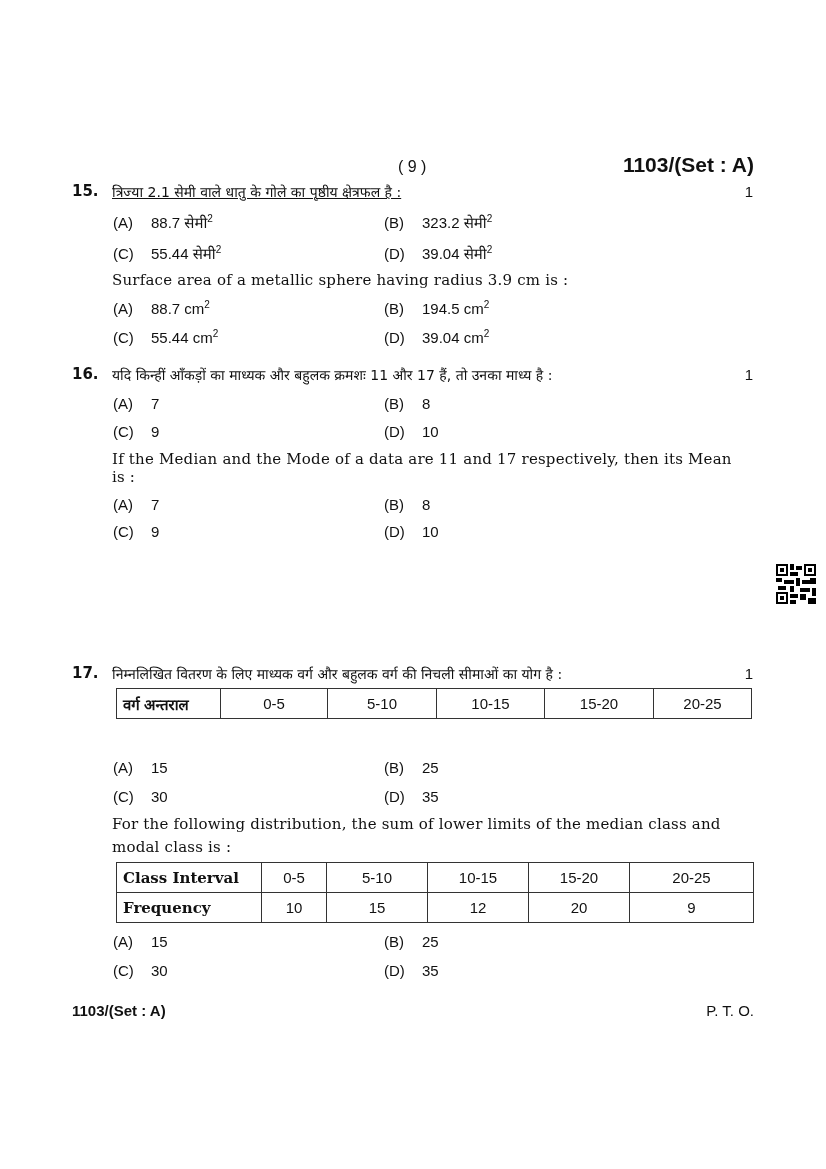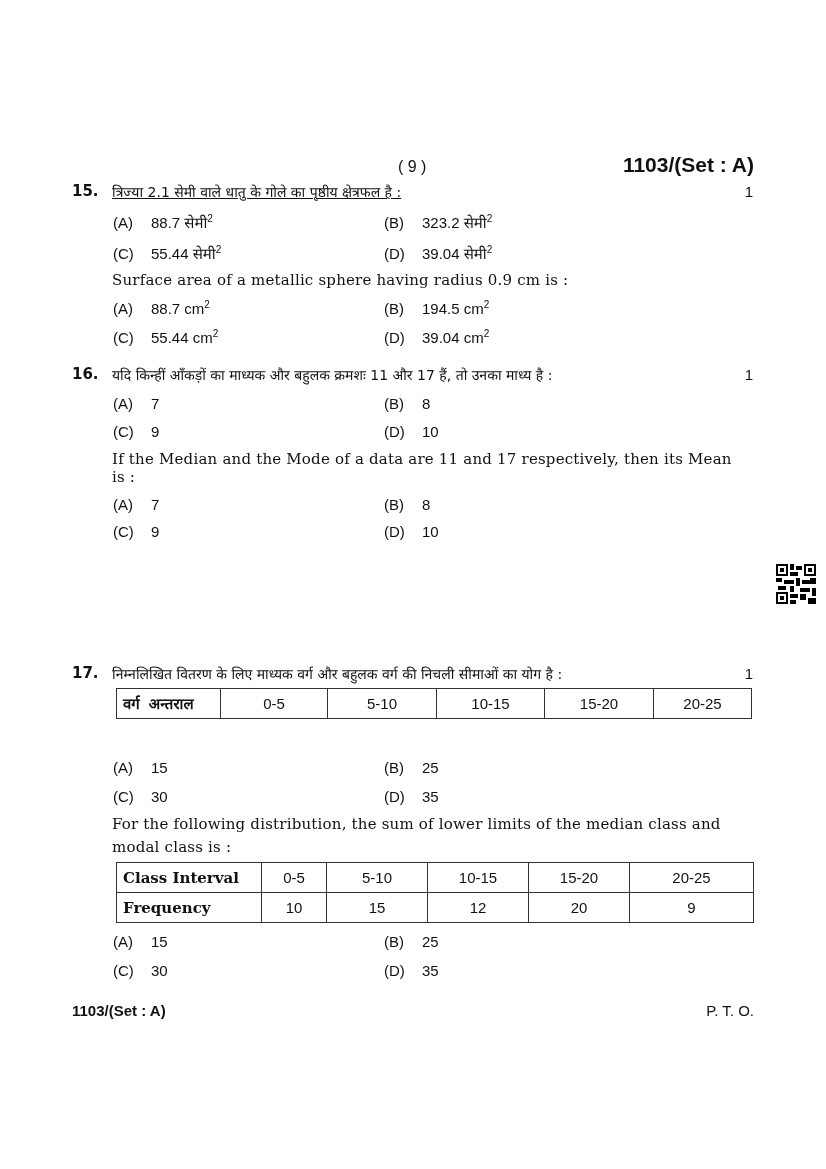--- a/index.html
+++ b/index.html
@@ -10,21 +10,21 @@
   .qnum { font-family: "DejaVu Sans", sans-serif; font-weight: bold; font-size: 15px; }
   .qtext { font-family: "DejaVu Sans", sans-serif; font-size: 14px; }
   .entext { font-family: "DejaVu Serif", serif; font-size: 15px; letter-spacing: 0.2px; }
   .marks { right: 73px; font-family: "Liberation Sans", sans-serif; font-size: 15px; }
   .opt { font-family: "Liberation Sans", sans-serif; font-size: 15px; white-space: nowrap; }
   .opt .lbl { display: inline-block; width: 38px; }
   sup { font-size: 10px; }
   table.dist { position: absolute; border-collapse: collapse; font-family: "Liberation Sans", sans-serif; font-size: 15px; }
   table.dist td { border: 1px solid #333; text-align: center; height: 29px; padding: 0; }
   table.dist td.head { text-align: left; padding-left: 6px; font-weight: bold; }
-  table.dist.hi td.head { font-family: Liberation Mono, monospace; }
+  table.dist.hi td.head { font-family: Liberation Sans, sans-serif; }
   table.dist.en td.head { font-family: "DejaVu Serif", serif; }
   .footer-code { left: 72px; top: 1002px; font-family: "Liberation Sans", sans-serif; font-weight: bold; font-size: 15px; }
   .pto { right: 72px; top: 1002px; font-family: "Liberation Sans", sans-serif; font-size: 15px; }
   .qr { left: 776px; top: 564px; width: 40px; height: 40px; }
 </style>
 </head>
 <body>
 
 <div class="abs pageno">( 9 )</div>
 <div class="abs code-top">1103/(Set : A)</div>
@@ -32,21 +32,21 @@
 <div>
   <div class="abs qnum" style="left:72px; top:182px;">15.</div>
   <div class="abs qtext" style="left:112px; top:182px;text-decoration:underline;">त्रिज्या 2.1 सेमी वाले धातु के गोले का पृष्ठीय क्षेत्रफल है :</div>
   <div class="abs marks" style="top:183px;">1</div>
 
   <div class="abs opt" style="left:113px; top:212px;"><span class="lbl">(A)</span><span>88.7 सेमी</span><sup>2</sup></div>
   <div class="abs opt" style="left:384px; top:212px;"><span class="lbl">(B)</span><span>323.2 सेमी</span><sup>2</sup></div>
   <div class="abs opt" style="left:113px; top:243px;"><span class="lbl">(C)</span><span>55.44 सेमी</span><sup>2</sup></div>
   <div class="abs opt" style="left:384px; top:243px;"><span class="lbl">(D)</span><span>39.04 सेमी</span><sup>2</sup></div>
 
-  <div class="abs entext" style="left:112px; top:271px;">Surface area of a metallic sphere having radius 0.9 cm is :</div>
+  <div class="abs entext" style="left:112px; top:271px;">Surface area of a metallic sphere having radius 3.9 cm is :</div>
 
   <div class="abs opt" style="left:113px; top:299px;"><span class="lbl">(A)</span><span>88.7 cm</span><sup>2</sup></div>
   <div class="abs opt" style="left:384px; top:299px;"><span class="lbl">(B)</span><span>194.5 cm</span><sup>2</sup></div>
   <div class="abs opt" style="left:113px; top:328px;"><span class="lbl">(C)</span><span>55.44 cm</span><sup>2</sup></div>
   <div class="abs opt" style="left:384px; top:328px;"><span class="lbl">(D)</span><span>39.04 cm</span><sup>2</sup></div>
 </div>
 
 <div>
   <div class="abs qnum" style="left:72px; top:365px;">16.</div>
   <div class="abs qtext" style="left:112px; top:365px;">यदि किन्हीं आँकड़ों का माध्यक और बहुलक क्रमशः 11 और 17 हैं, तो उनका माध्य है :</div>

